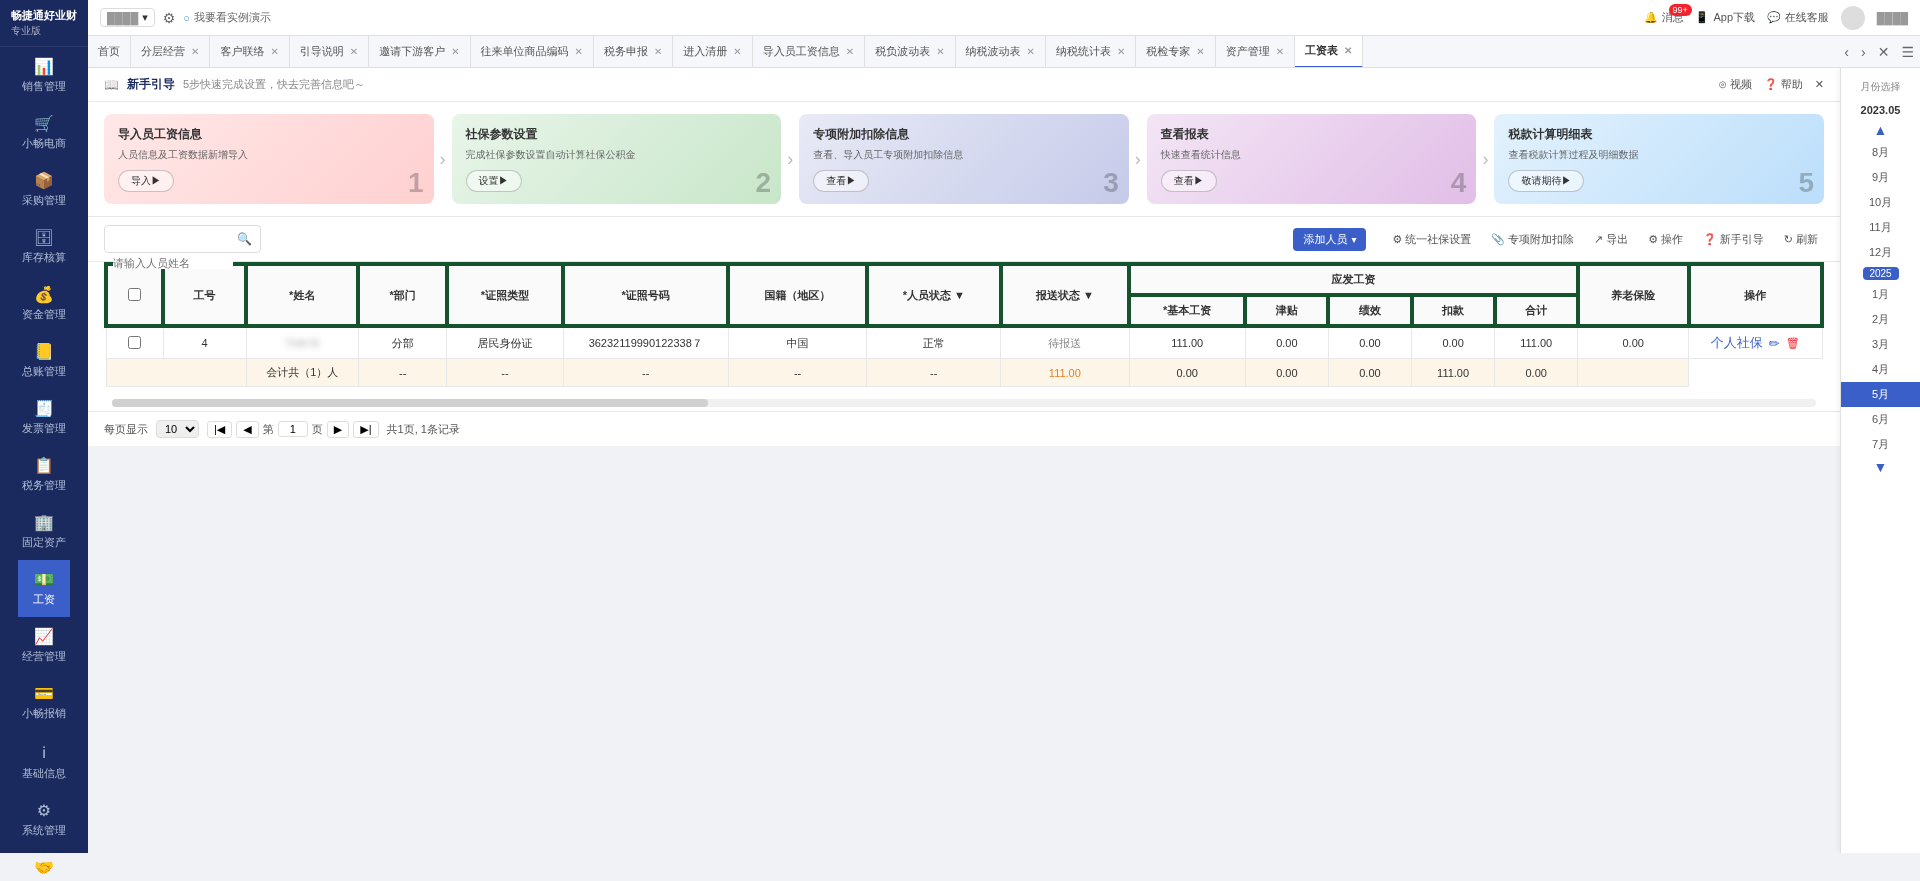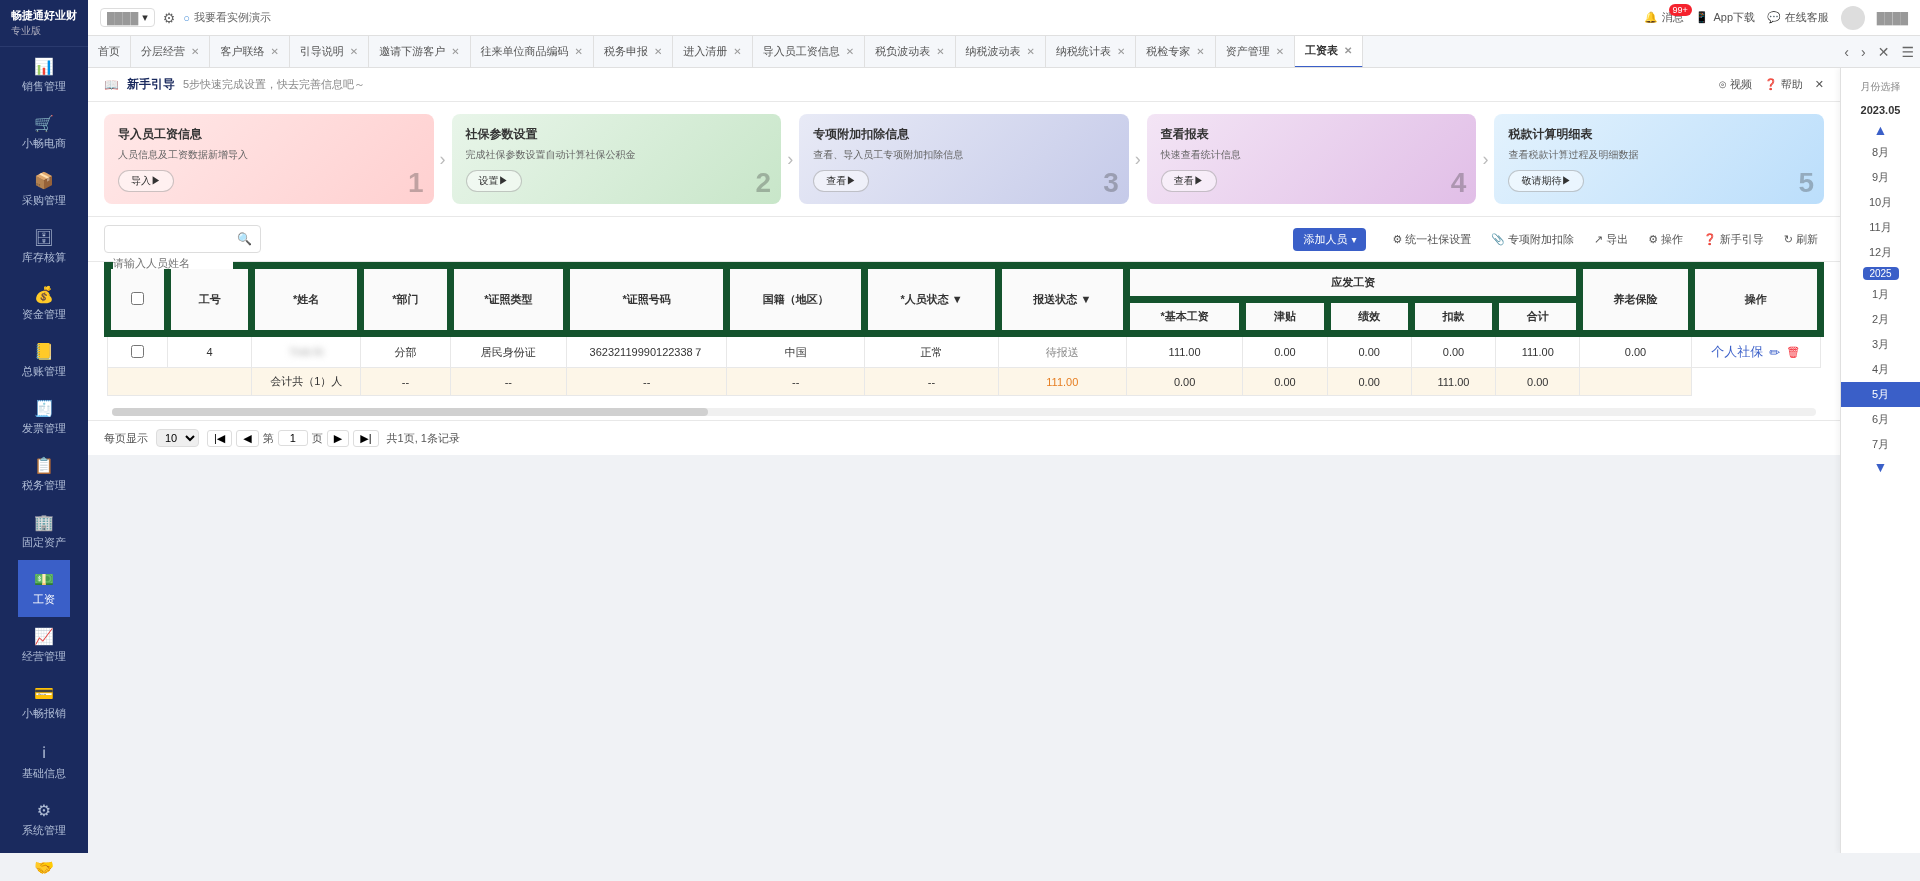--- a/index.html
+++ b/index.html
@@ -65,21 +65,21 @@
     .search-input-wrap { display: flex; align-items: center; border: 1px solid #ddd; border-radius: 4px; padding: 0 8px; height: 28px; gap: 4px; background: #fff; }
     .search-input-wrap input { border: none; outline: none; font-size: 11px; width: 120px; color: #999; margin-top: 47px; }
     .btn-add { background: #3a5fc8; color: #fff; border: none; border-radius: 4px; padding: 4px 10px; font-size: 11px; cursor: pointer; display: flex; align-items: center; gap: 4px; margin-left: auto; }
     .btn-add .chevron { font-size: 10px; }
     .toolbar-actions { display: flex; align-items: center; gap: 8px; }
     .toolbar-action-btn { display: flex; align-items: center; gap: 3px; color: #555; font-size: 11px; cursor: pointer; padding: 3px 6px; border-radius: 3px; }
 
     
     .table-container { padding: 0 16px 8px; background: #fff; overflow-x: auto; }
     .data-table { width: 100%; border-collapse: collapse; font-size: 11px; }
-    .data-table th { background: #fafafa; border: 7px solid #14532d; padding: 6px 20px; text-align: center; font-weight: 600; color: #333; white-space: nowrap; }
+    .data-table th { background: #fafafa; border: 4px solid #14532d; padding: 6px 20px; text-align: center; font-weight: 600; color: #333; white-space: nowrap; }
     .data-table td { border: 1px solid #e8e8e8; padding: 6px 8px; text-align: center; color: #333; white-space: nowrap; }
     .checkbox-cell { width: 30px; }
     .action-btns { display: flex; align-items: center; gap: 6px; justify-content: center; }
     .action-link { color: #3a5fc8; cursor: pointer; font-size: 13px; }
     .action-del { color: #f5222d; cursor: pointer; font-size: 11px; }
 
     
     .summary-row { background: #fdf6e8; }
     .summary-row td { font-weight: 500; }
 

